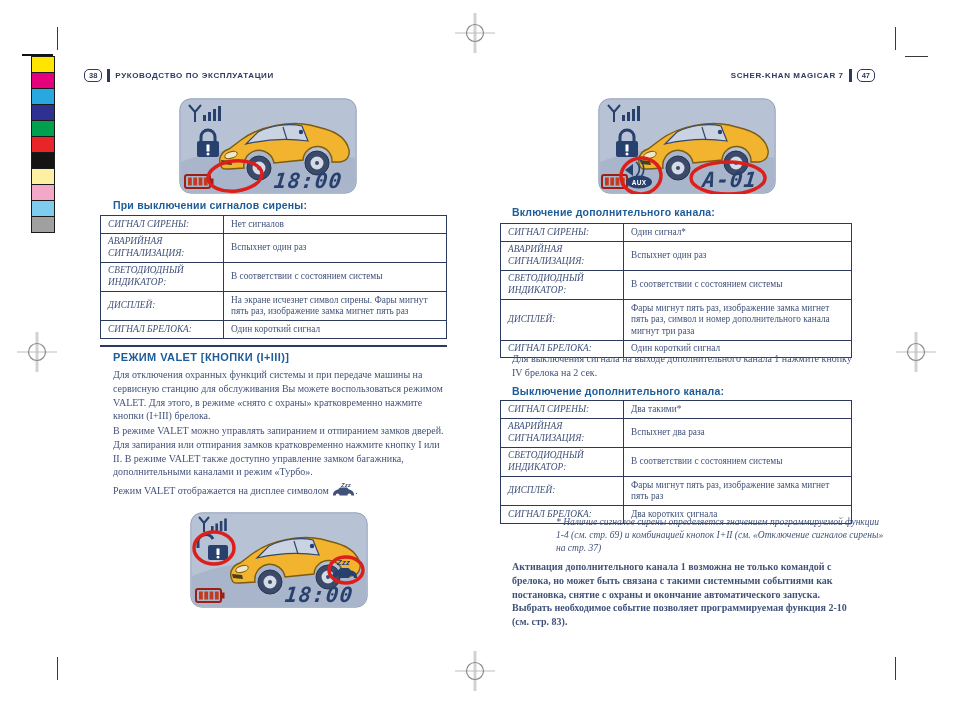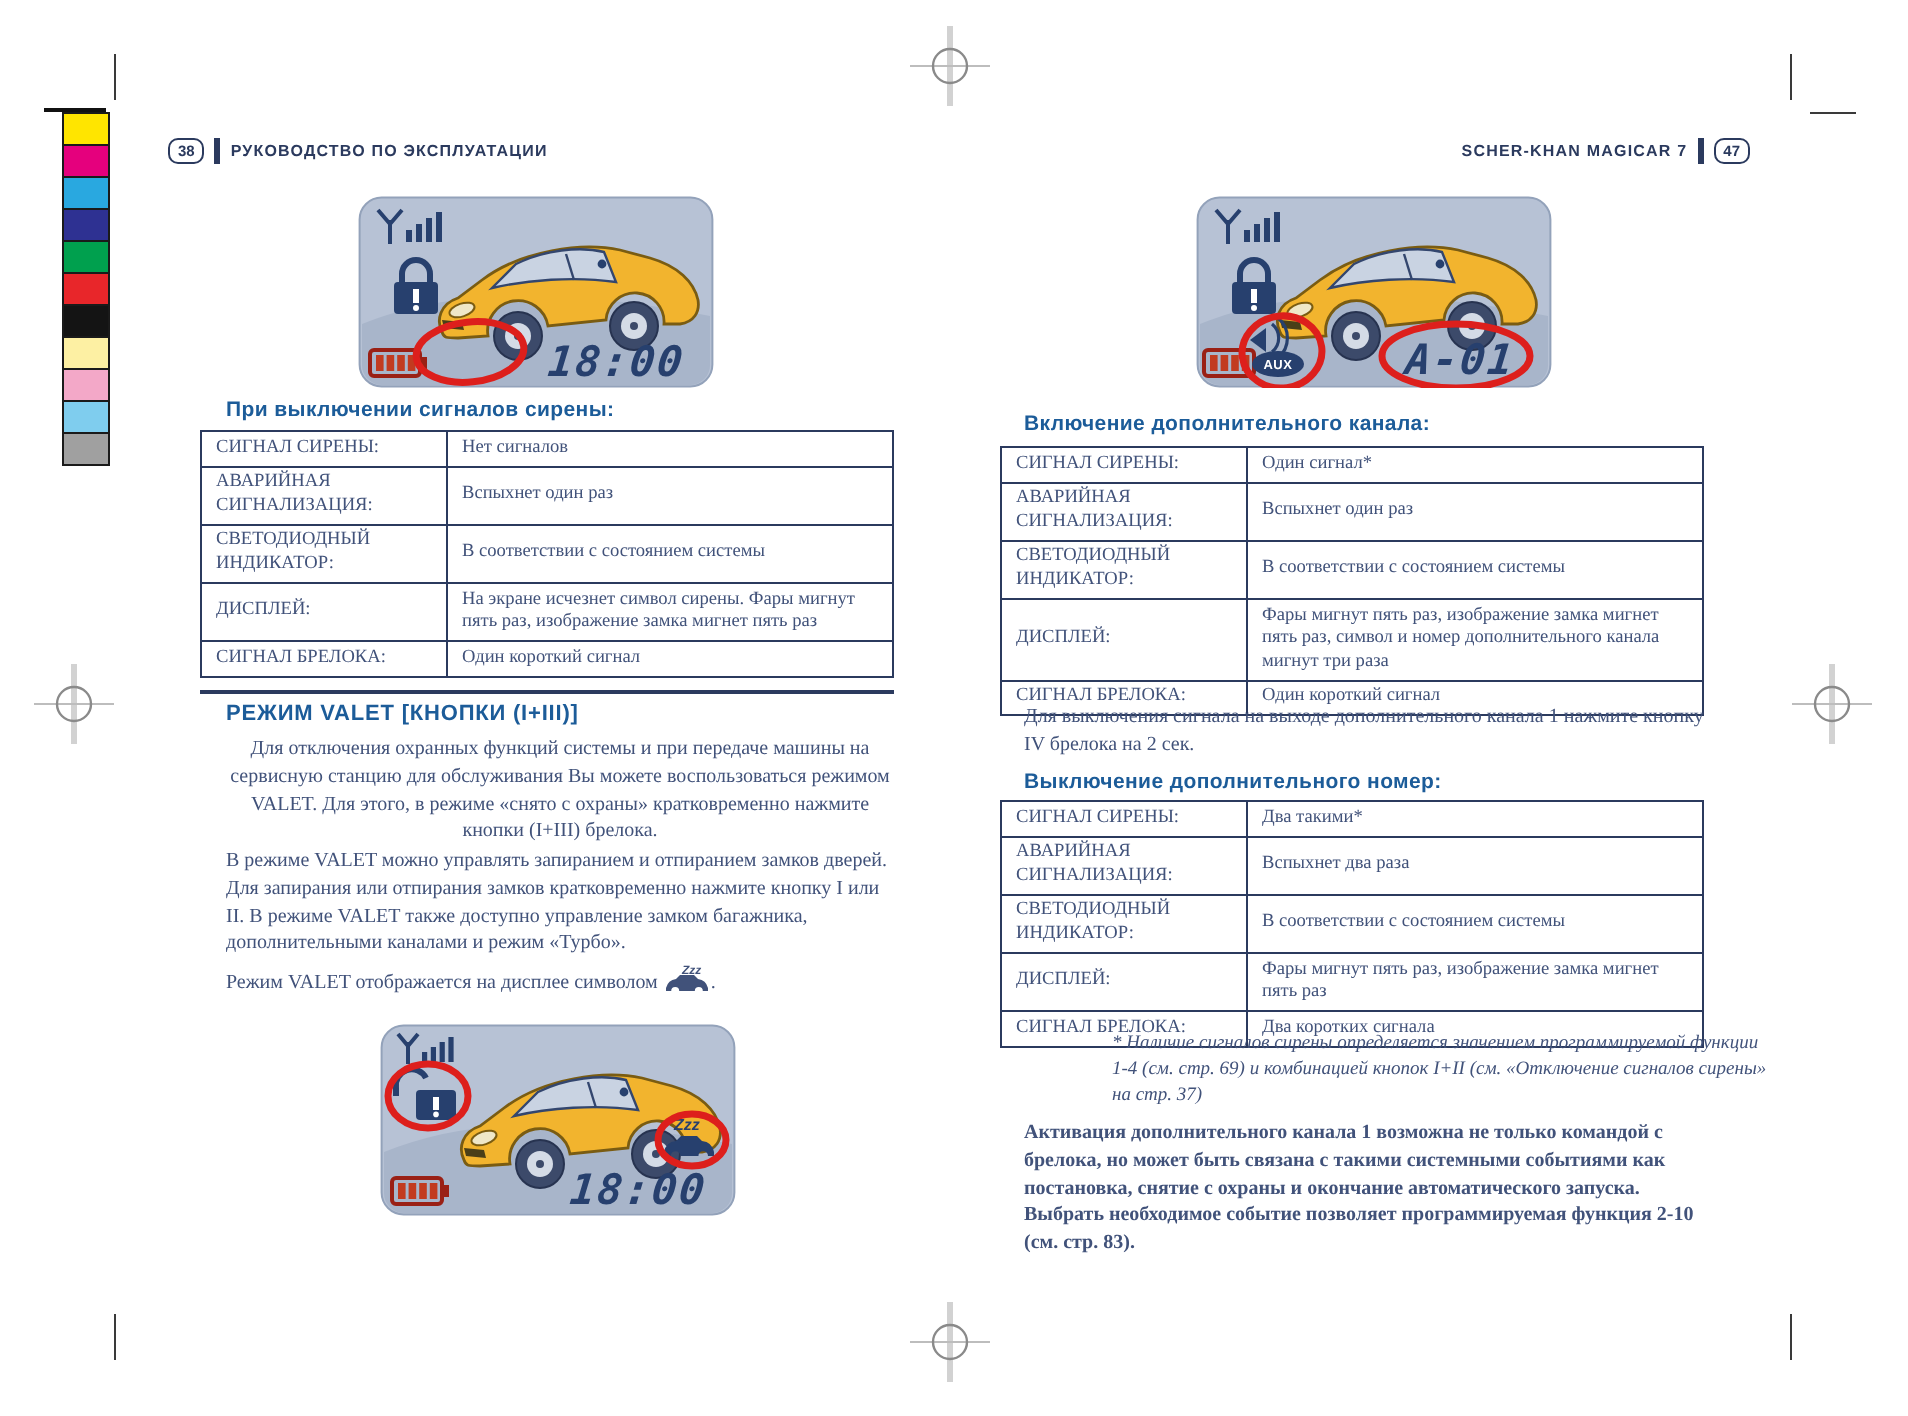--- a/index.html
+++ b/index.html
@@ -32,21 +32,21 @@
   .rule{height:2px;background:var(--ink);}
   .para{font-size:10px;line-height:1.38;color:var(--body);}
   .footnote{font-style:italic;font-size:9.5px;line-height:1.38;color:var(--body);margin-left:37px;}
 
   
   table.spec{border-collapse:collapse;width:100%;}
   table.spec td{
     border:1px solid var(--ink);padding:2.5px 7px;vertical-align:middle;
     font-size:9.3px;line-height:1.25;color:var(--body);
   }
-  td.lbl{width:108px;text-transform:uppercase;}
+  td.lbl{width:108px;text-transform:uppercase;font-style:italic;}
 
   
   .lcd{width:178px;height:96px;}
   .lcdBase{fill:var(--lcd-bg);stroke:#93a2ba;stroke-width:1;}
   .lcdRoad{fill:var(--lcd-dark);}
   .fNavy{fill:var(--navy);}
   .sNavy{fill:none;stroke:var(--navy);}
   .carBody{fill:var(--car-yellow);stroke:#7a5c12;stroke-width:1.4;}
   .carGlass{fill:#c9d3e2;stroke:#33466e;stroke-width:1.2;}
   .carLine{stroke:#33466e;stroke-width:1.2;}
@@ -69,21 +69,21 @@
   
   .l-hdr{left:84px;top:69px;justify-content:flex-end;}
   .r-hdr{right:79px;top:69px;text-align:center;}
   .lcd1{left:179px;top:98px;}
   .lcd2{left:190px;top:512px;}
   .lcd3{left:598px;top:98px;}
   .l-h1{left:113px;top:199px;}
   .l-t1{left:100px;top:215px;width:347px;}
   .l-rule{left:100px;top:345px;width:347px;}
   .l-h2{left:113px;top:351px;}
-  .l-p1{left:113px;top:368px;width:334px;text-align:center;}
+  .l-p1{left:113px;top:368px;width:334px;}
   .l-p2{left:113px;top:424px;width:334px;}
   .l-p3{left:113px;top:481px;width:334px;}
   .r-h1{left:512px;top:206px;}
   .r-t1{left:500px;top:223px;width:352px;}
   .r-p1{left:512px;top:352px;width:340px;}
   .r-h2{left:512px;top:385px;}
   .r-t2{left:500px;top:400px;width:352px;}
   .r-fn{left:519px;top:516px;width:332px;}
   .r-p2{left:512px;top:560px;width:340px;font-weight:bold;}
 </style>
@@ -353,21 +353,21 @@
         </tr>
     <tr>
       <td class="lbl">СИГНАЛ БРЕЛОКА:</td>
       <td class="val">Один короткий сигнал</td>
         </tr>
   </tbody>
     </table>
 </div>
 
 <div class="abs para r-p1">Для выключения сигнала на выходе дополнительного канала 1 нажмите кнопку IV брелока на 2 сек.</div>
-<div class="abs h-sec r-h2">Выключение дополнительного номер:</div>
+<div class="abs h-sec r-h2">Выключение дополнительного канала:</div>
 
 <div class="abs r-t2">
   <table class="spec">
       <tbody>
     <tr>
       <td class="lbl">СИГНАЛ СИРЕНЫ:</td>
       <td class="val">Два такими*</td>
         </tr>
     <tr>
       <td class="lbl">АВАРИЙНАЯ СИГНАЛИЗАЦИЯ:</td>

